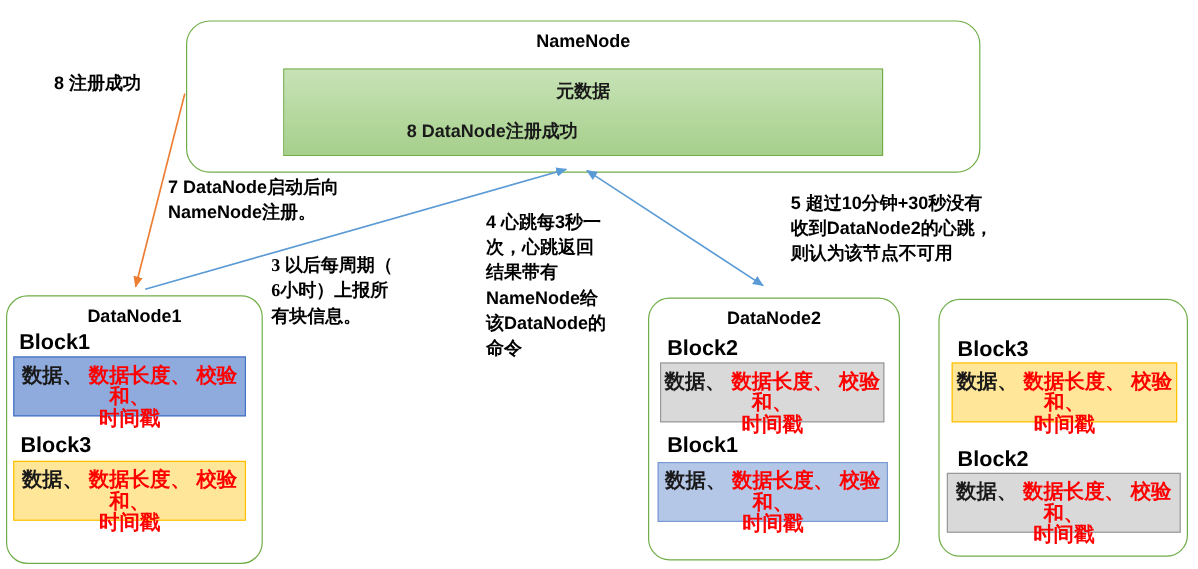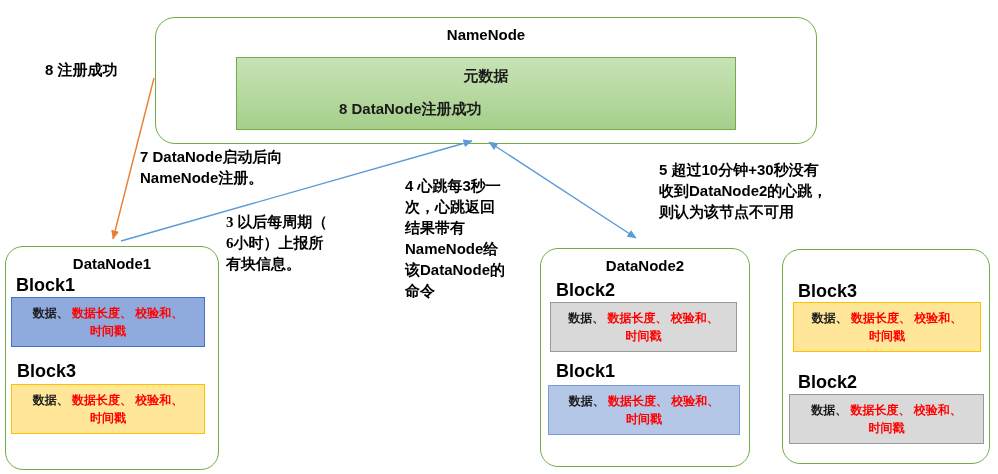--- a/index.html
+++ b/index.html
@@ -21,21 +21,21 @@
   }
   .meta-label{position:absolute;left:0;right:0;top:9px;text-align:center;font-size:15px;font-weight:600;}
   .register-label{position:absolute;left:102px;top:42px;font-size:15px;font-weight:600;}
   .annotation{
     position:absolute;font-size:15px;font-weight:700;line-height:21px;
     white-space:pre-line;color:#000;z-index:2;
   }
   .block-label{position:absolute;font-size:18px;font-weight:600;color:#000;}
   .block-rect{
     position:absolute;box-sizing:border-box;text-align:center;
-    font-size:12px;font-weight:700;line-height:18px;padding-top:6px;height:50px;
+    font-size:17px;font-weight:700;line-height:18px;padding-top:6px;height:50px;
   }
   .fill-blue{background:#8FAADC;border:1px solid #4472C4;}
   .fill-bluelight{background:#B4C7E7;border:1px solid #7C9BD6;}
   .fill-yellow{background:#FFE699;border:1px solid #FFC000;}
   .fill-gray{background:#D9D9D9;border:1px solid #999999;}
   .red{color:#FF0000;}
   .arrows{position:absolute;left:0;top:0;z-index:3;pointer-events:none;}
 </style>
 </head>
 <body>

